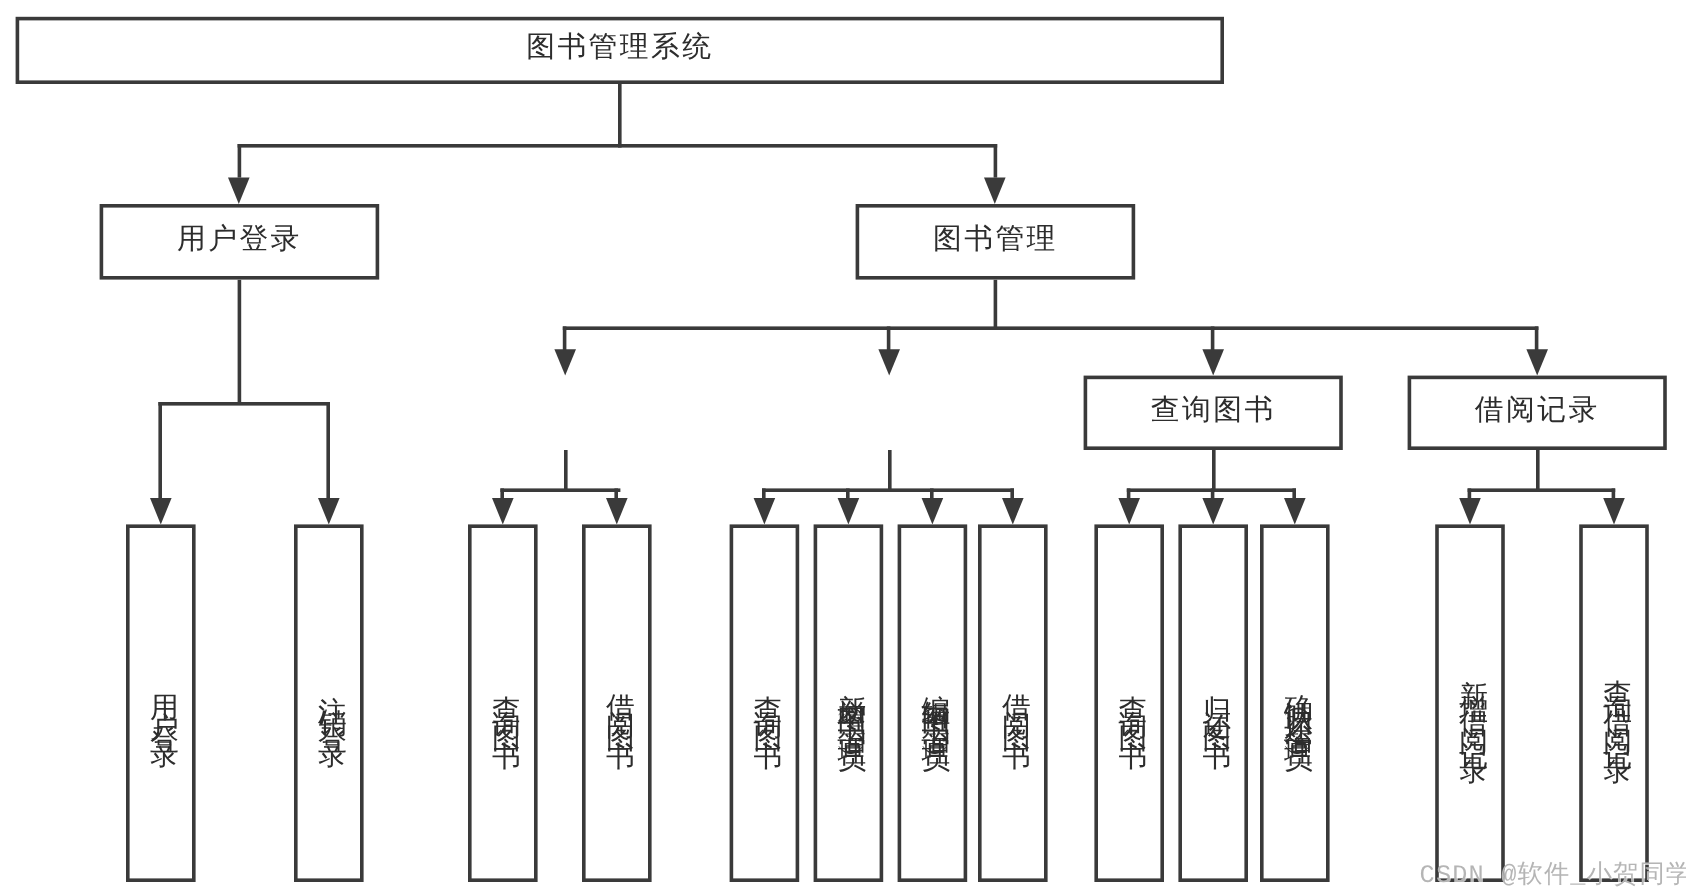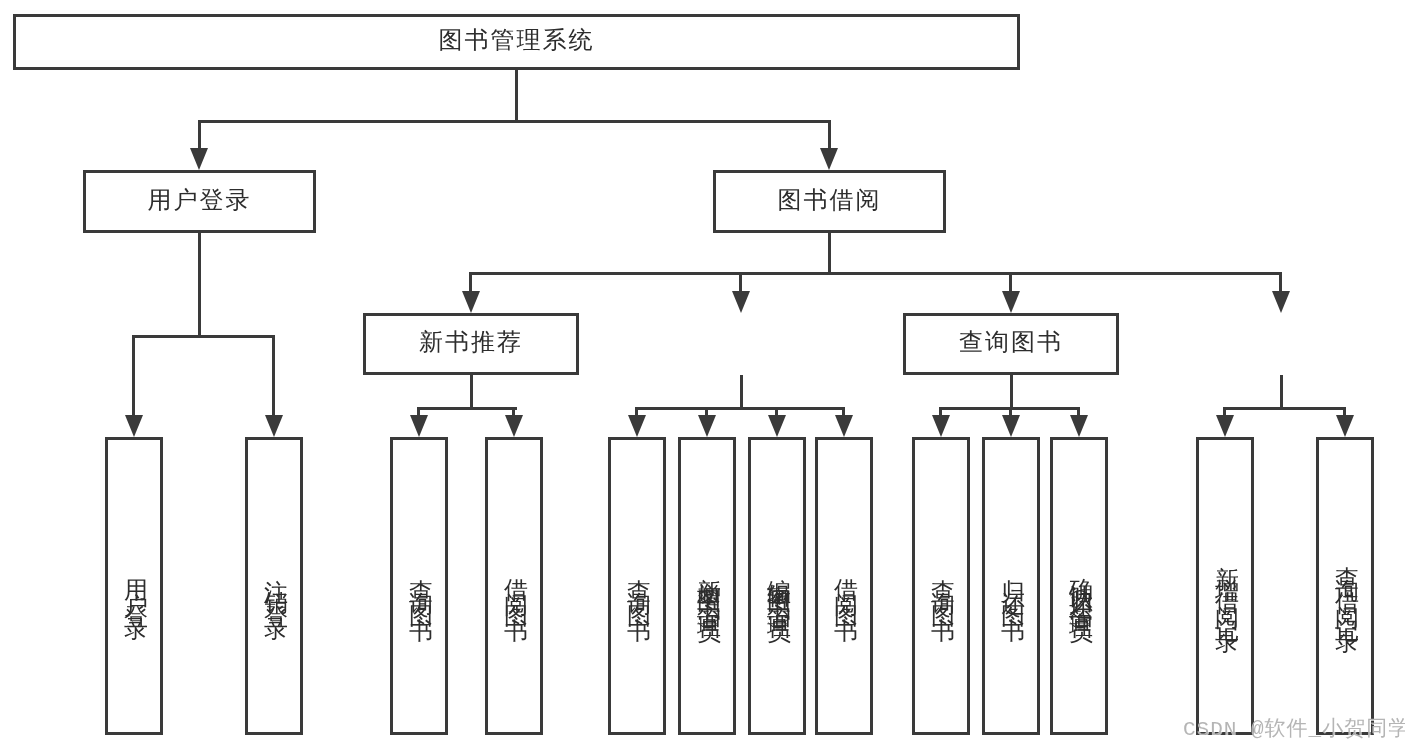--- a/index.html
+++ b/index.html
@@ -49,46 +49,46 @@
   <div class="line h" style="left:198px;top:120px;width:633px"></div>
   <div class="line v" style="left:198px;top:120px;height:28px"></div>
   <div class="line v" style="left:828px;top:120px;height:28px"></div>
   <div class="arrow" style="left:190px;top:148px"></div>
   <div class="arrow" style="left:820px;top:148px"></div>
 
   <div class="box" style="left:83px;top:170px;width:233px;height:63px">
     <span class="hlabel">用户登录</span>
   </div>
   <div class="box" style="left:713px;top:170px;width:233px;height:63px">
-    <span class="hlabel">图书借阅</span>
+    <span class="hlabel">图书管理</span>
   </div>
 
   <div class="line v" style="left:198px;top:233px;height:102px"></div>
   <div class="line h" style="left:132px;top:335px;width:143px"></div>
   <div class="line v" style="left:132px;top:335px;height:80px"></div>
   <div class="line v" style="left:272px;top:335px;height:80px"></div>
   <div class="arrow" style="left:125px;top:415px"></div>
   <div class="arrow" style="left:265px;top:415px"></div>
 
   <div class="line v" style="left:828px;top:233px;height:42px"></div>
   <div class="line h" style="left:469px;top:272px;width:813px"></div>
   <div class="line v" style="left:469px;top:272px;height:20px"></div>
   <div class="line v" style="left:739px;top:272px;height:20px"></div>
   <div class="line v" style="left:1009px;top:272px;height:20px"></div>
   <div class="line v" style="left:1279px;top:272px;height:20px"></div>
   <div class="arrow" style="left:462px;top:291px"></div>
   <div class="arrow" style="left:732px;top:291px"></div>
   <div class="arrow" style="left:1002px;top:291px"></div>
   <div class="arrow" style="left:1272px;top:291px"></div>
 
-  <div class="box" style="left:363px;top:313px;width:216px;height:62px">
-    <span class="hlabel">新书推荐</span>
-  </div>
   <div class="box" style="left:903px;top:313px;width:216px;height:62px">
     <span class="hlabel">查询图书</span>
+  </div>
+  <div class="box" style="left:1173px;top:313px;width:216px;height:62px">
+    <span class="hlabel">借阅记录</span>
   </div>
 
   <div class="line v" style="left:470px;top:375px;height:35px"></div>
   <div class="line h" style="left:417px;top:407px;width:100px"></div>
   <div class="line v" style="left:417px;top:407px;height:10px"></div>
   <div class="line v" style="left:512px;top:407px;height:10px"></div>
   <div class="arrow" style="left:410px;top:415px"></div>
   <div class="arrow" style="left:505px;top:415px"></div>
 
   <div class="line v" style="left:740px;top:375px;height:35px"></div>

